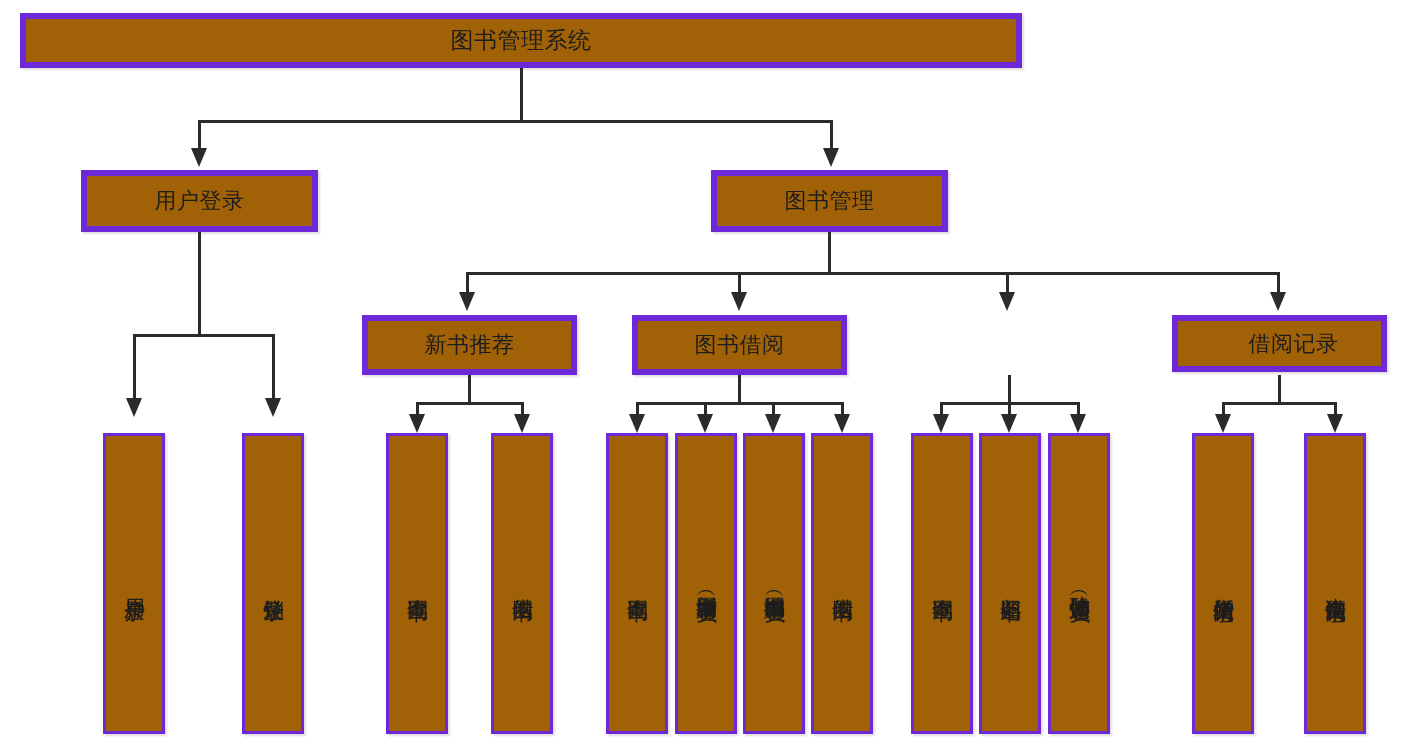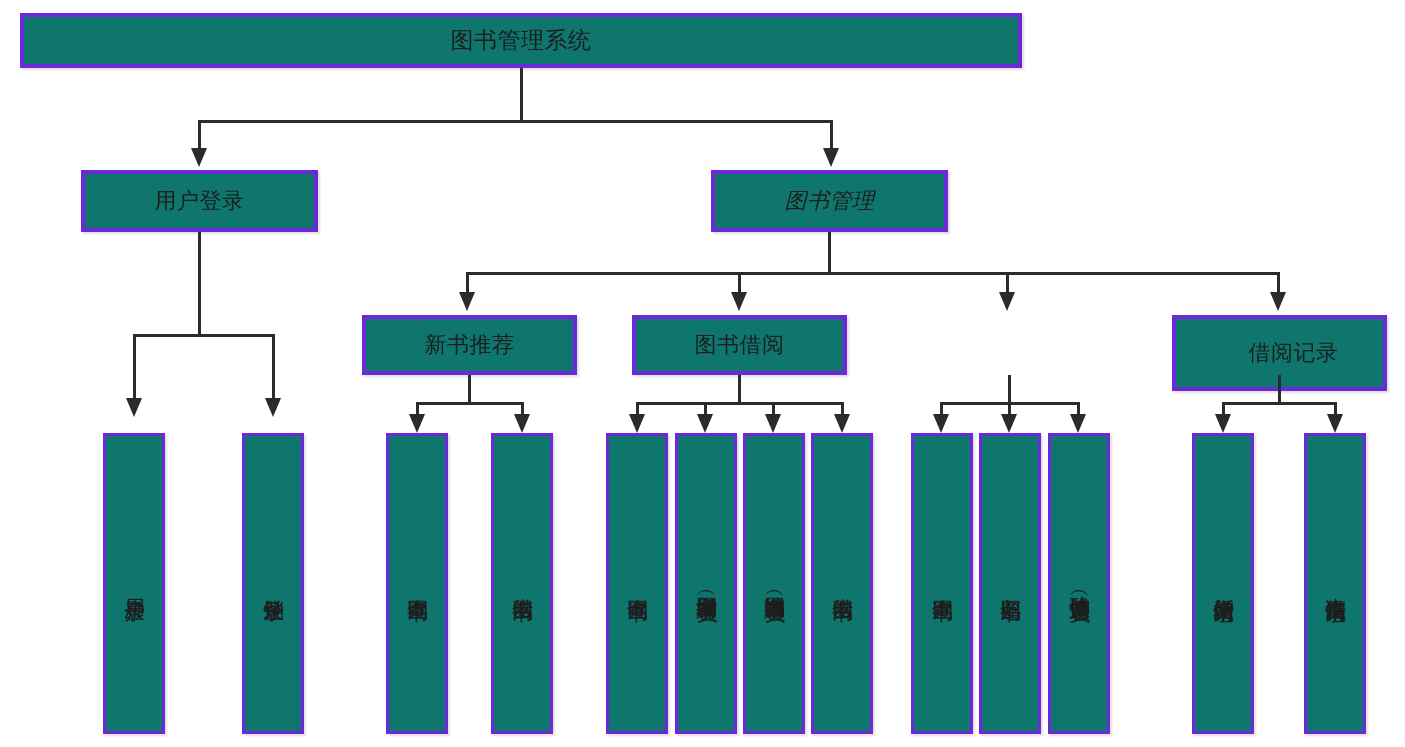--- a/index.html
+++ b/index.html
@@ -14,22 +14,22 @@
     position: relative;
     width: 1405px;
     height: 747px;
     background: #ffffff;
     overflow: hidden;
   }
   
   .node {
     position: absolute;
     box-sizing: border-box;
-    border: 4px solid #6d28d9;
-    background: #0f766e;
+    border: 6px solid #6d28d9;
+    background: #a16207;
     display: flex;
     align-items: center;
     justify-content: center;
     box-shadow: 2px 2px 2px rgba(0,0,0,0.13);
   }
   .node .label {
     color: #1d1d1d;
     font-size: 22px;
     line-height: 1.15;
     letter-spacing: 0.5px;
@@ -92,21 +92,21 @@
   <div class="ln v" style="left:198px; top:120px; width:3px; height:30px;"></div>
   <div class="arrow" style="left:191px; top:148px;"></div>
 
   <div class="ln v" style="left:830px; top:120px; width:3px; height:30px;"></div>
   <div class="arrow" style="left:823px; top:148px;"></div>
 
   <div class="node" style="left:81px; top:170px; width:237px; height:62px;">
     <span class="label">用户登录</span>
   </div>
 
-  <div class="node" style="left:711px; top:170px; width:237px; height:62px;font-style:italic;">
+  <div class="node" style="left:711px; top:170px; width:237px; height:62px;">
     <span class="label">图书管理</span>
   </div>
 
   <div class="ln v" style="left:198px; top:232px; width:3px; height:102px;"></div>
   <div class="ln h" style="left:133px; top:334px; width:142px; height:3px;"></div>
 
   <div class="ln v" style="left:133px; top:334px; width:3px; height:66px;"></div>
   <div class="arrow" style="left:126px; top:398px;"></div>
 
   <div class="ln v" style="left:272px; top:334px; width:3px; height:66px;"></div>
@@ -126,21 +126,21 @@
 
   <div class="ln v" style="left:1277px; top:272px; width:3px; height:22px;"></div>
   <div class="arrow" style="left:1270px; top:292px;"></div>
 
   <div class="node" style="left:362px; top:315px; width:215px; height:60px;">
     <span class="label">新书推荐</span>
   </div>
   <div class="node" style="left:632px; top:315px; width:215px; height:60px;">
     <span class="label">图书借阅</span>
   </div>
-  <div class="node" style="left:1172px; top:315px; width:215px; height:76px;padding-left:28px;">
+  <div class="node" style="left:1172px; top:315px; width:215px; height:57px;padding-left:28px;">
     <span class="label">借阅记录</span>
   </div>
 
   <div class="ln v" style="left:468px; top:375px; width:3px; height:27px;"></div>
   <div class="ln h" style="left:416px; top:402px; width:108px; height:3px;"></div>
   <div class="ln v" style="left:416px; top:402px; width:3px; height:14px;"></div>
   <div class="arrow" style="left:409px; top:414px;"></div>
   <div class="ln v" style="left:521px; top:402px; width:3px; height:14px;"></div>
   <div class="arrow" style="left:514px; top:414px;"></div>
 

